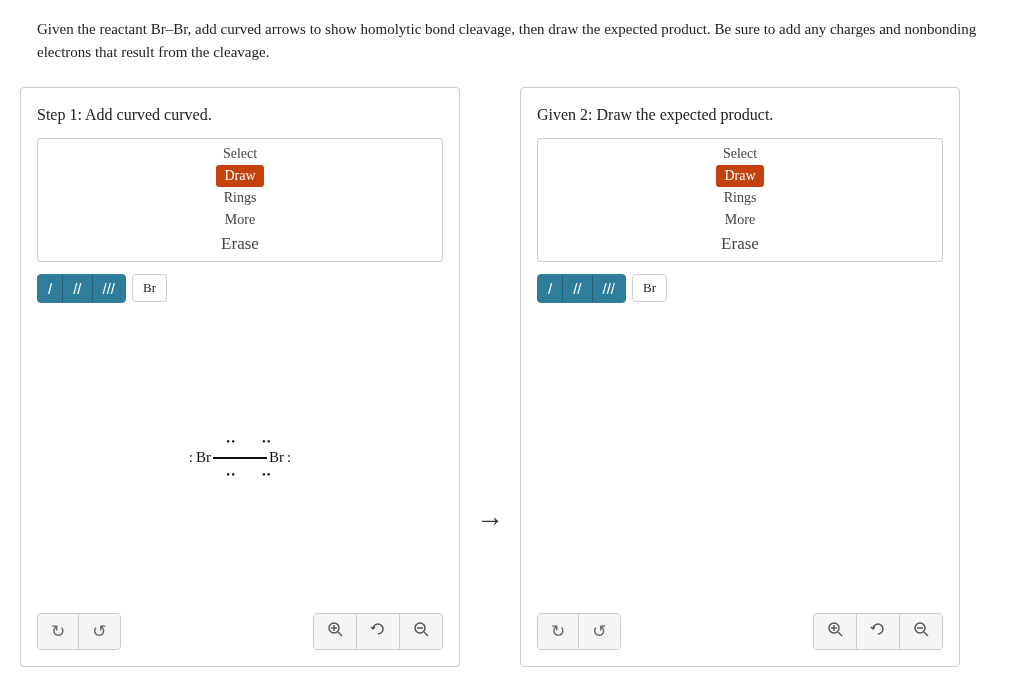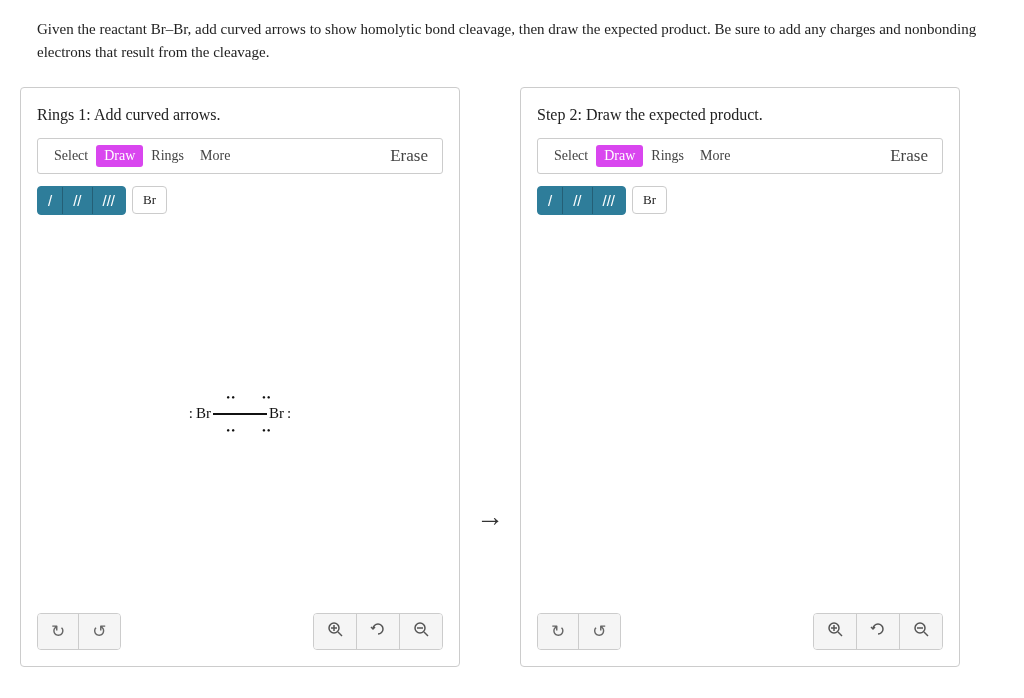--- a/index.html
+++ b/index.html
@@ -36,40 +36,41 @@
       flex-direction: column;
     }
     .panel-title {
       font-size: 16px;
       font-weight: normal;
       font-family: Georgia, serif;
       margin-bottom: 14px;
     }
     .toolbar {
       display: flex;
+      flex-direction: column;
       align-items: center;
       gap: 0;
       border: 1px solid #ccc;
       border-radius: 3px;
       padding: 4px 8px;
       margin-bottom: 12px;
       width: 100%;
     }
     .toolbar-btn {
       background: none;
       border: none;
       cursor: pointer;
       padding: 3px 8px;
       font-size: 14px;
       color: #444;
       border-radius: 3px;
       font-family: Georgia, serif;
     }
     .toolbar-btn.active {
-      background: #d946ef;
+      background: #c2410c;
       color: #fff;
       border-radius: 3px;
     }
     .toolbar-spacer {
       flex: 1;
     }
     .toolbar-erase {
       background: none;
       border: none;
       cursor: pointer;
@@ -241,21 +242,21 @@
     }
   </style>
 </head>
 <body>
 
 <p class="instructions">Given the reactant Br–Br, add curved arrows to show homolytic bond cleavage, then draw the expected product. Be sure to add any charges and nonbonding electrons that result from the cleavage.</p>
 
 <div class="panels-row">
 
   <div class="panel">
-    <div class="panel-title">Rings 1: Add curved arrows.</div>
+    <div class="panel-title">Step 1: Add curved curved.</div>
 
     <div class="toolbar">
       <button class="toolbar-btn">Select</button>
       <button class="toolbar-btn active">Draw</button>
       <button class="toolbar-btn">Rings</button>
       <button class="toolbar-btn">More</button>
       <div class="toolbar-spacer"></div>
       <button class="toolbar-erase">Erase</button>
     </div>
 
@@ -318,21 +319,21 @@
             <line x1="4" y1="7" x2="10" y2="7"></line>
           </svg>
         </button>
       </div>
     </div>
   </div>
 
   <div class="arrow-divider">→</div>
 
   <div class="panel">
-    <div class="panel-title">Step 2: Draw the expected product.</div>
+    <div class="panel-title">Given 2: Draw the expected product.</div>
 
     <div class="toolbar">
       <button class="toolbar-btn">Select</button>
       <button class="toolbar-btn active">Draw</button>
       <button class="toolbar-btn">Rings</button>
       <button class="toolbar-btn">More</button>
       <div class="toolbar-spacer"></div>
       <button class="toolbar-erase">Erase</button>
     </div>
 

